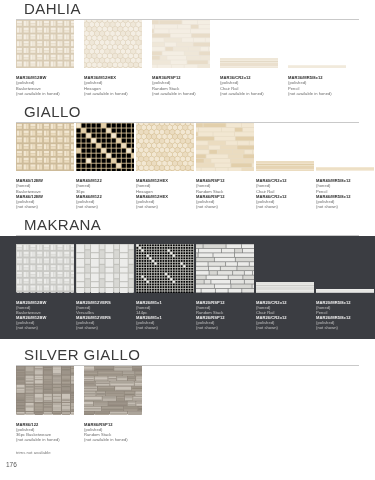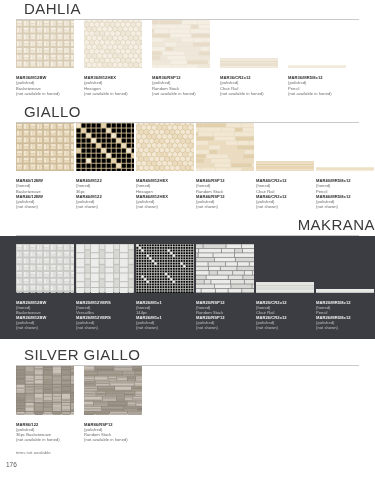--- a/index.html
+++ b/index.html
@@ -9,21 +9,21 @@
     font-family:"Liberation Sans", sans-serif;
     overflow:hidden;
     position:relative;
   }
   .section { position:relative; }
   .sec-head {
     font-size:15px; letter-spacing:.45px; color:#3a3a3a;
     padding:0 0 2px 24px; font-weight:400;
   }
   .sec-rule { height:1px; background:#c9c9c9; margin:0 16px 0 16px; }
-  .dark .sec-head { color:#3a3a3a;text-align:right; }
+  .dark .sec-head { color:#3a3a3a; }
 
   .row { display:flex; padding:0 16px; align-items:flex-end; }
   .cell { width:66px; margin-right:2px; }
   .cell:last-child { margin-right:0; }
 
   .swatch { width:58px; position:relative; overflow:hidden; }
 
   .labels { margin-top:3px; line-height:1.26; }
   .code { font-size:4.1px; font-weight:700; color:#2b2b2b; letter-spacing:.05px; }
   .sub  { font-size:4.1px; color:#6b6b6b; letter-spacing:.05px; }

